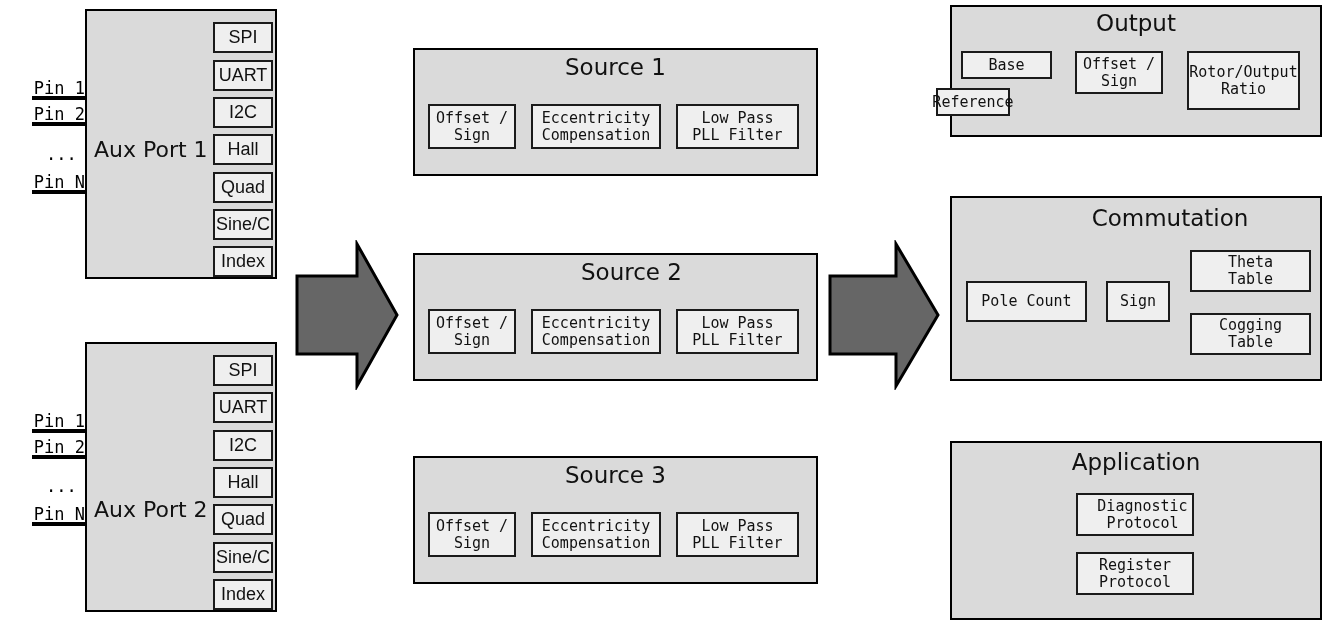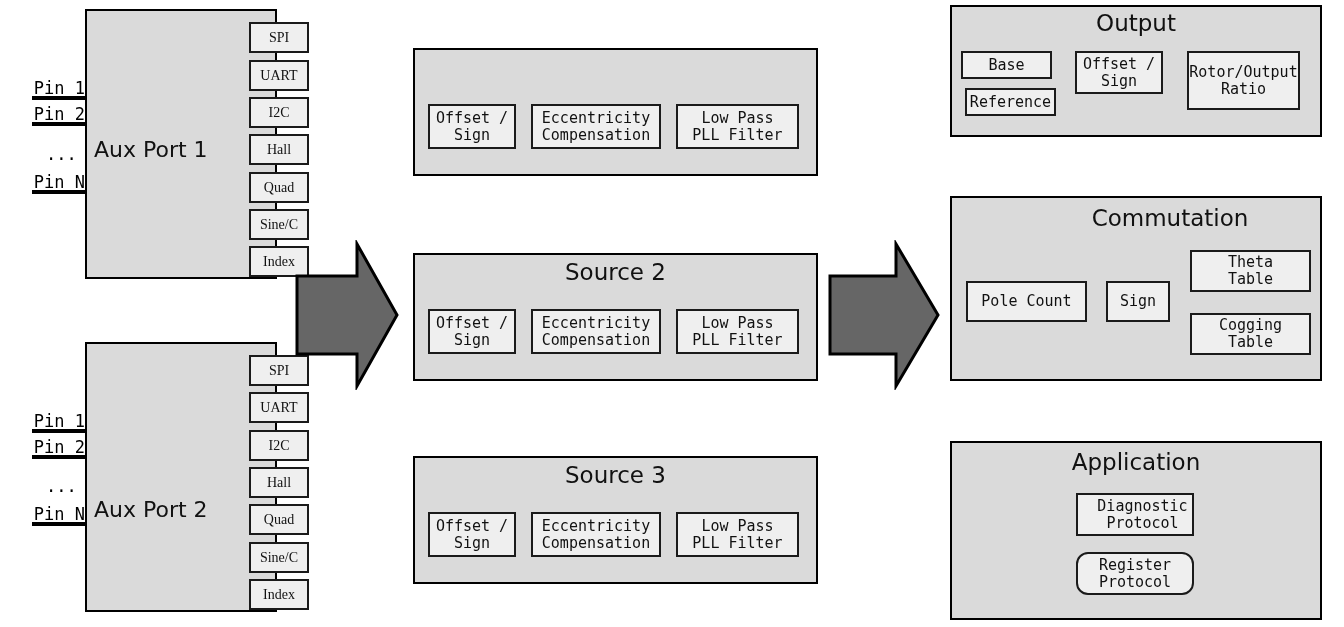--- a/index.html
+++ b/index.html
@@ -65,28 +65,27 @@
     font-size: 22px;
     color: #111111;
     white-space: nowrap;
     line-height: 1;
   }
   .proto-chip {
     position: absolute;
     background: #efefef;
     border: 2px solid #1a1a1a;
     box-sizing: border-box;
-    font-family: Liberation Serif, serif;
-    font-size: 14px;
+    font-family: Liberation Sans, sans-serif;
+    font-size: 18px;
     color: #111111;
     display: flex;
     align-items: center;
     justify-content: center;
     white-space: nowrap;
-    margin-left: 36px;
   }
 
   
   .pin-label {
     position: absolute;
     font-family: "DejaVu Sans Mono", monospace;
     font-size: 17px;
     color: #000000;
     white-space: nowrap;
     text-align: right;
@@ -169,63 +168,64 @@
     </svg>
   </div>
 
   <div class="arrow" style="left:828px; top:240px; width:112px; height:150px;">
     <svg width="112" height="150" viewBox="0 0 112 150">
       <polygon points="2,36 68,36 68,4 110,75 68,146 68,114 2,114" fill="#666666" stroke="#000000" stroke-width="3" stroke-linejoin="miter"></polygon>
     </svg>
   </div>
 
   <div class="panel" style="left:413px; top:48px; width:405px; height:128px;"></div>
+  <div class="panel-title" style="left:413px; top:56px; width:405px;">Source 1</div>
   <div class="chip" style="left:428px; top:104px; width:88px; height:45px;">Offset /
 Sign</div>
   <div class="chip" style="left:531px; top:104px; width:130px; height:45px;">Eccentricity
 Compensation</div>
   <div class="chip" style="left:676px; top:104px; width:123px; height:45px;">Low Pass
 PLL Filter</div>
 
   <div class="panel" style="left:413px; top:253px; width:405px; height:128px;"></div>
-  <div class="panel-title" style="left:413px; top:261px; width:405px;">Source 2</div>
+  <div class="panel-title" style="left:413px; top:261px; width:405px;padding-left:16px;">Source 2</div>
   <div class="chip" style="left:428px; top:309px; width:88px; height:45px;">Offset /
 Sign</div>
   <div class="chip" style="left:531px; top:309px; width:130px; height:45px;">Eccentricity
 Compensation</div>
   <div class="chip" style="left:676px; top:309px; width:123px; height:45px;">Low Pass
 PLL Filter</div>
 
   <div class="panel" style="left:413px; top:456px; width:405px; height:128px;"></div>
   <div class="panel-title" style="left:413px; top:464px; width:405px;">Source 3</div>
   <div class="chip" style="left:428px; top:512px; width:88px; height:45px;">Offset /
 Sign</div>
   <div class="chip" style="left:531px; top:512px; width:130px; height:45px;">Eccentricity
 Compensation</div>
   <div class="chip" style="left:676px; top:512px; width:123px; height:45px;">Low Pass
 PLL Filter</div>
 
   <div class="panel" style="left:950px; top:5px; width:372px; height:132px;"></div>
   <div class="panel-title" style="left:950px; top:12px; width:372px;">Output</div>
   <div class="chip" style="left:961px; top:51px; width:91px; height:28px;">Base</div>
-  <div class="chip" style="left:965px; top:88px; width:91px; height:28px;">Reference</div>
+  <div class="chip" style="left:936px; top:88px; width:74px; height:28px;">Reference</div>
   <div class="chip" style="left:1075px; top:51px; width:88px; height:43px;">Offset /
 Sign</div>
   <div class="chip" style="left:1187px; top:51px; width:113px; height:59px;">Rotor/Output
 Ratio</div>
 
   <div class="panel" style="left:950px; top:196px; width:372px; height:185px;"></div>
   <div class="panel-title" style="left:950px; top:207px; width:440px;">Commutation</div>
   <div class="chip" style="left:966px; top:281px; width:121px; height:41px;">Pole Count</div>
   <div class="chip" style="left:1106px; top:281px; width:64px; height:41px;">Sign</div>
   <div class="chip" style="left:1190px; top:250px; width:121px; height:42px;">Theta
 Table</div>
   <div class="chip" style="left:1190px; top:313px; width:121px; height:42px;">Cogging
 Table</div>
 
   <div class="panel" style="left:950px; top:441px; width:372px; height:179px;"></div>
   <div class="panel-title" style="left:950px; top:451px; width:372px;">Application</div>
   <div class="chip" style="left:1076px; top:493px; width:118px; height:43px;padding-left:15px;">Diagnostic
 Protocol</div>
-  <div class="chip" style="left:1076px; top:552px; width:118px; height:43px;border-radius:12px;">Register
+  <div class="chip" style="left:1076px; top:552px; width:118px; height:43px;">Register
 Protocol</div>
 
 </div>
 
 </body></html>

